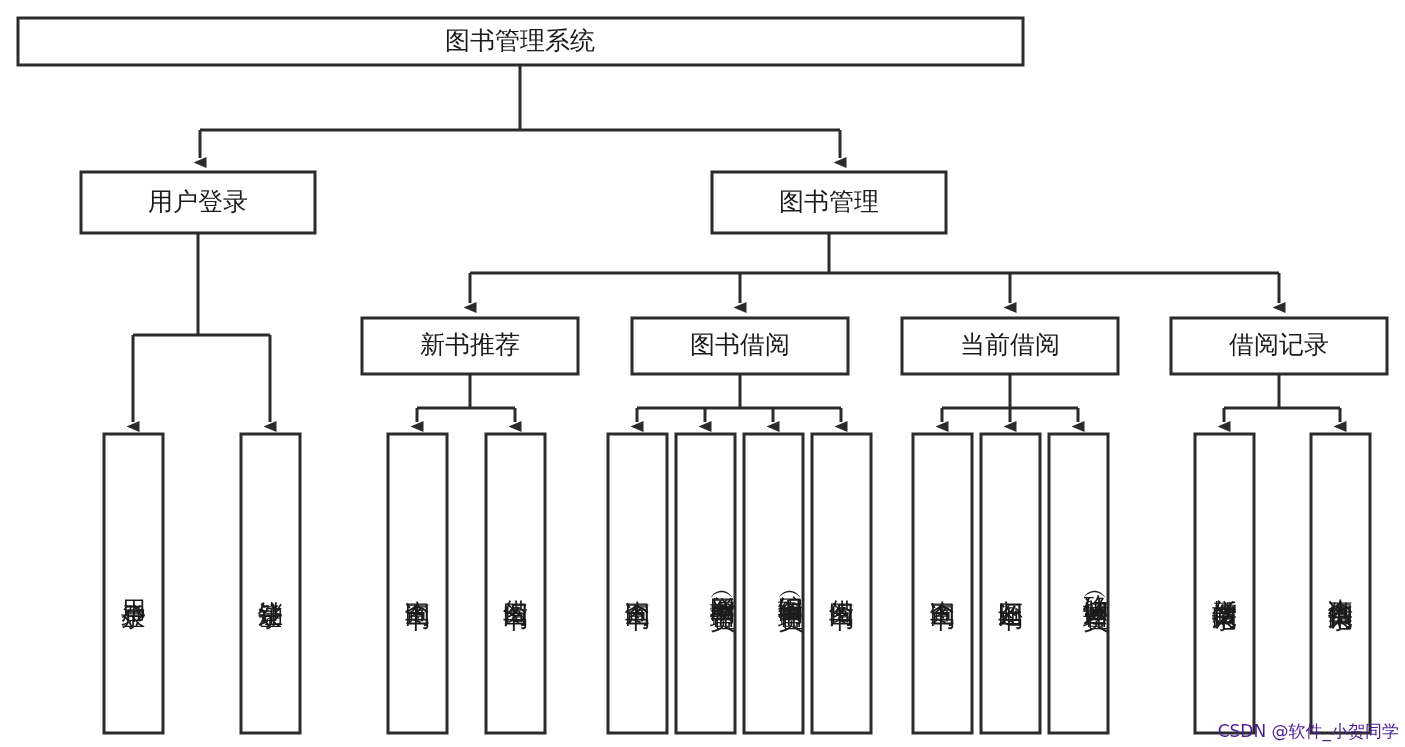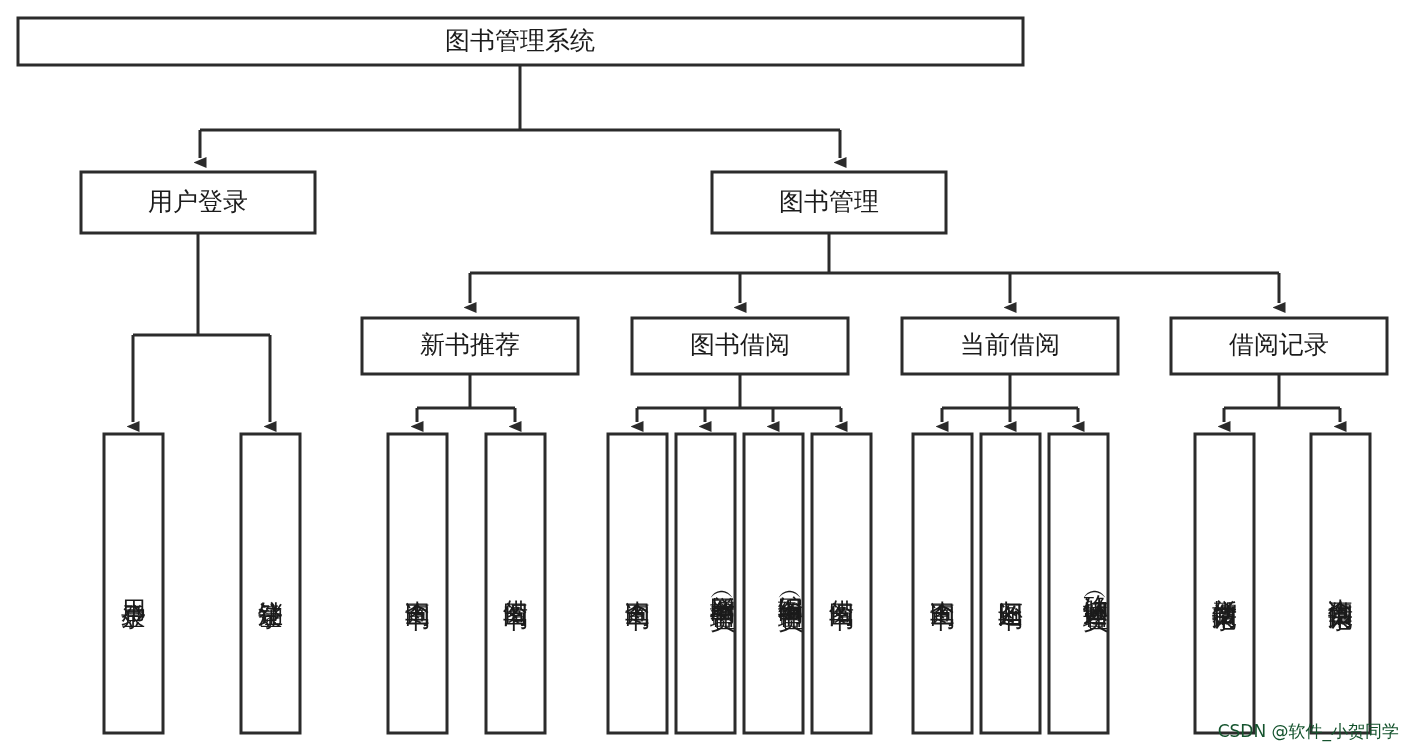--- a/index.html
+++ b/index.html
@@ -24,21 +24,21 @@
     font-size:25px;color:#1b1b1b;
     letter-spacing:2px;
     text-align:center;
     line-height:1;
     white-space:nowrap;
     pointer-events:none;
   }
   .watermark{
     position:absolute;right:6px;bottom:4px;
     font-family:"DejaVu Sans","Liberation Sans",sans-serif;
-    font-size:17px;color:#14532d;white-space:nowrap;
+    font-size:17px;color:#4c1d95;white-space:nowrap;
   }
 </style>
 </head>
 <body>
 
 <div id="stage">
 
   <svg id="diagram" viewBox="0 0 1405 747">
     <defs>
       <marker id="arw" markerWidth="11" markerHeight="13" refX="1" refY="6.5" orient="auto" markerUnits="userSpaceOnUse">

